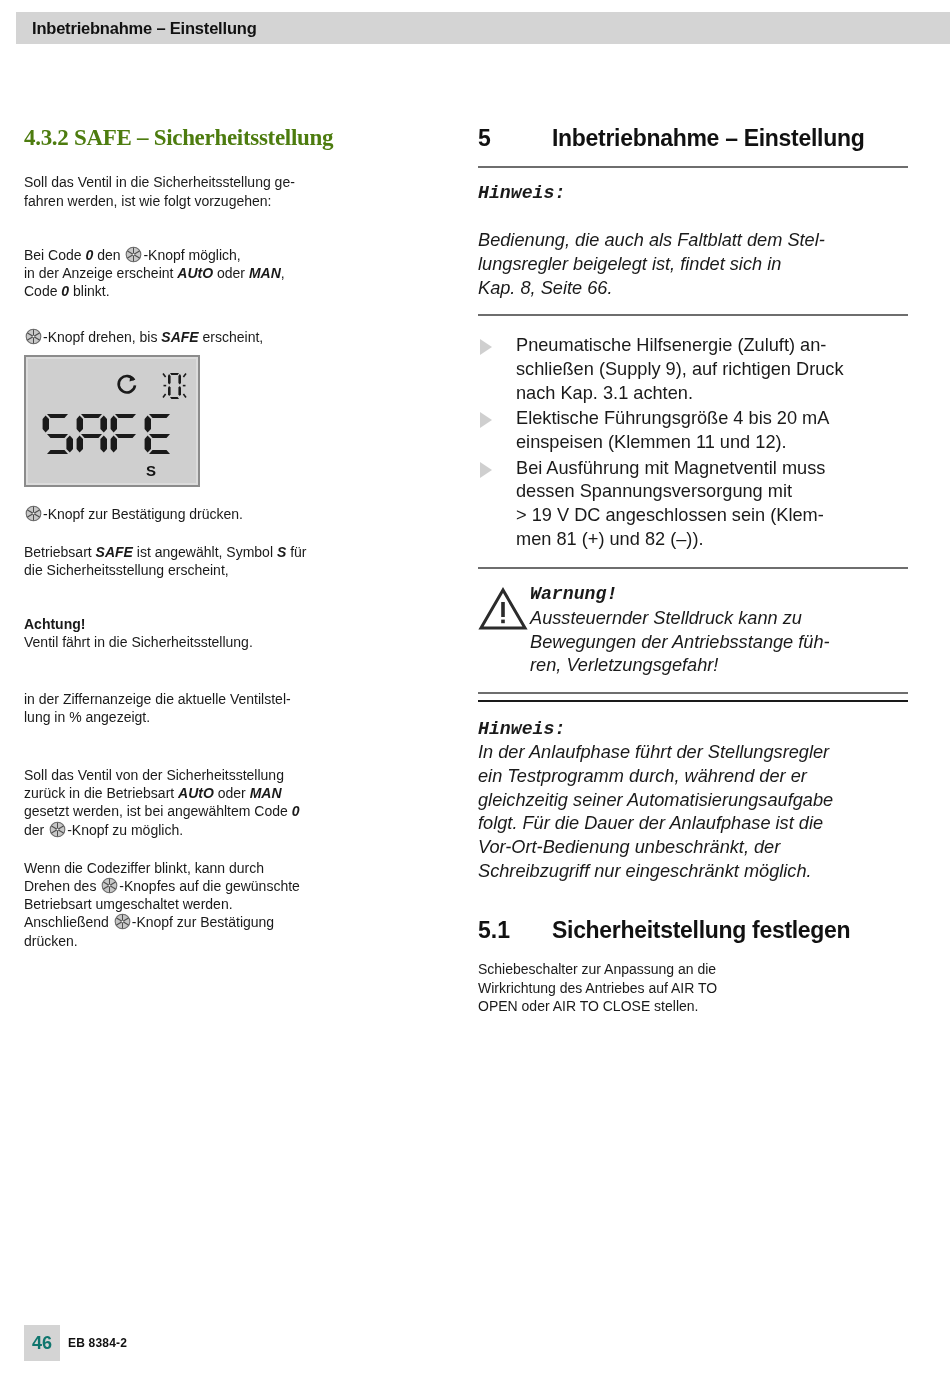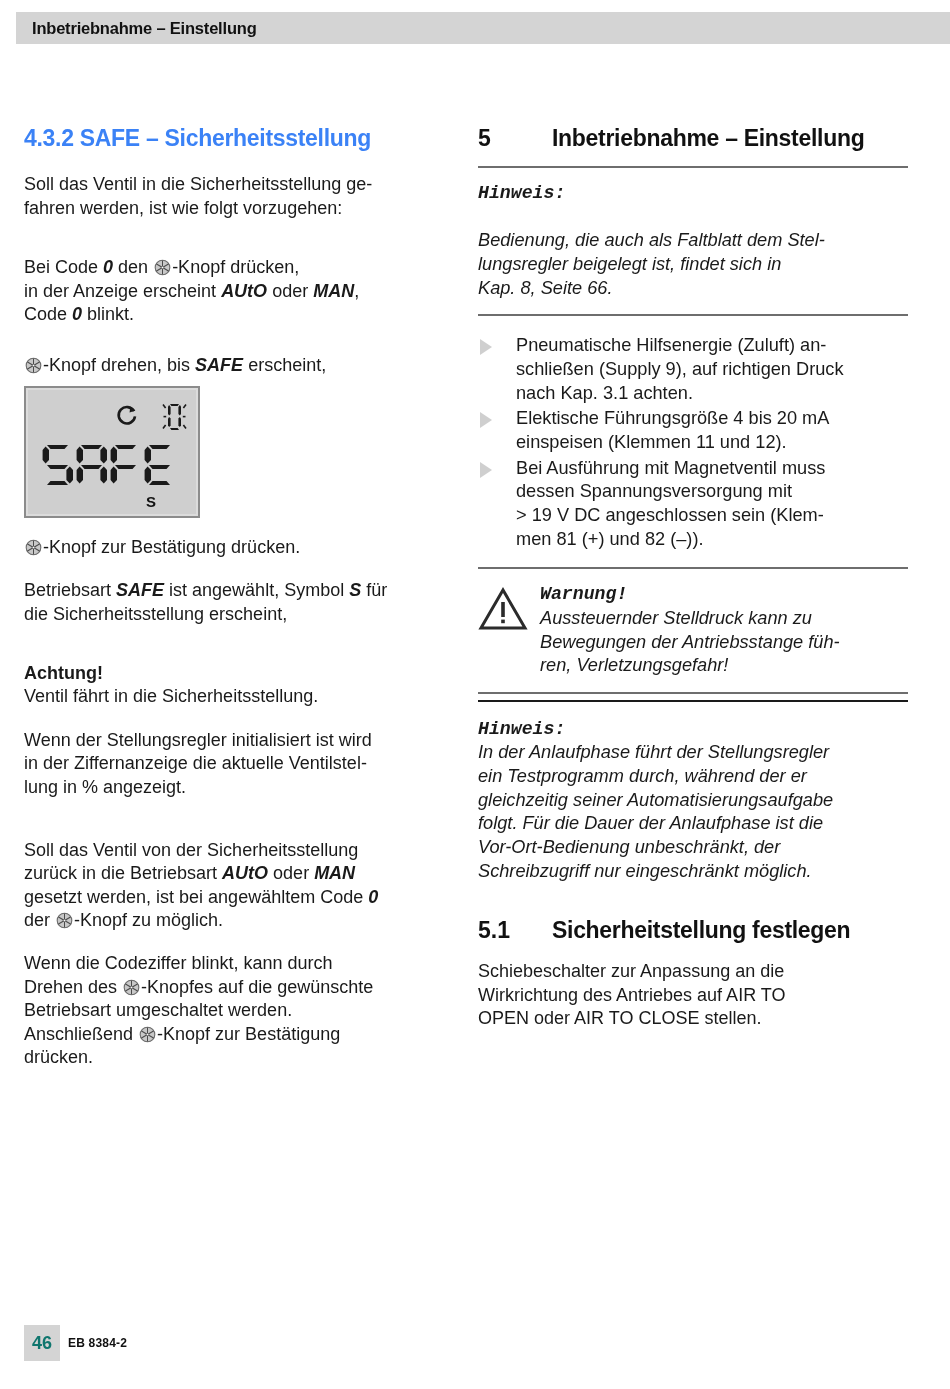--- a/index.html
+++ b/index.html
@@ -50,21 +50,22 @@
   .col-left  { left: 8px;   width: 418px; }
   .col-right { left: 462px; width: 430px; }
 
   
   h2.chapter-head {
     margin: 0 0 22px 0;
     font-size: 23px;
     font-weight: bold;
     letter-spacing: -0.3px;
     line-height: 1.15;
-    color: #3b82f6;
+    color: #4d7c0f;
+    font-family: Liberation Serif, serif;
   }
   .sec-head-row {
     display: flex;
     align-items: baseline;
     margin: 0 0 14px 0;
   }
   .sec-head-row .sec-num {
     font-size: 23px;
     font-weight: bold;
     width: 74px;
@@ -73,21 +74,21 @@
   }
   .sec-head-row .sec-title {
     font-size: 23px;
     font-weight: bold;
     letter-spacing: -0.3px;
     color: #111;
   }
 
   p.body {
     margin: 0 0 20px 0;
-    font-size: 18px;
+    font-size: 14px;
     line-height: 1.30;
     color: #1a1a1a;
   }
   p.body.tight { margin-bottom: 8px; }
   p.body.nogap { margin-bottom: 0; }
 
   .b { font-weight: bold; }
   .bi { font-weight: bold; font-style: italic; }
 
   
@@ -117,21 +118,20 @@
   .note-text {
     font-size: 18.2px;
     font-style: italic;
     line-height: 1.30;
     margin: 0;
   }
 
   .warn-block {
     display: flex;
     align-items: flex-start;
-    gap: 10px;
     margin: 0;
   }
   .warn-icon { flex: 0 0 52px; padding-top: 4px; }
   .warn-body { flex: 1 1 auto; }
 
   
   ul.tri-list {
     list-style: none;
     margin: 0 0 0 0;
     padding: 0;
@@ -255,21 +255,21 @@
       <span>Bei Code </span><span class="bi">0</span><span> den </span><span class="knob">
         <svg viewBox="0 0 20 20" width="17" height="17" aria-hidden="true">
           <circle cx="10" cy="10" r="8.6" fill="#c9c9c9" stroke="#6b6b6b" stroke-width="1.3"></circle>
           <g stroke="#4a4a4a" stroke-width="1.25">
             <line x1="10" y1="1.8" x2="10" y2="18.2"></line>
             <line x1="2.9" y1="5.9" x2="17.1" y2="14.1"></line>
             <line x1="2.9" y1="14.1" x2="17.1" y2="5.9"></line>
           </g>
           <circle cx="10" cy="10" r="1.5" fill="#fff" stroke="#4a4a4a" stroke-width="0.9"></circle>
         </svg>
-      </span><span>-Knopf drücken,</span><br>
+      </span><span>-Knopf möglich,</span><br>
       <span>in der Anzeige erscheint </span><span class="bi">AUtO</span><span> oder </span><span class="bi">MAN</span><span>,</span><br>
       <span>Code </span><span class="bi">0</span><span> blinkt.</span>
     </p>
 
     <p class="body tight" style="margin-top:28px;">
       <span class="knob">
         <svg viewBox="0 0 20 20" width="17" height="17" aria-hidden="true">
           <circle cx="10" cy="10" r="8.6" fill="#c9c9c9" stroke="#6b6b6b" stroke-width="1.3"></circle>
           <g stroke="#4a4a4a" stroke-width="1.25">
             <line x1="10" y1="1.8" x2="10" y2="18.2"></line>
@@ -365,21 +365,21 @@
       <span>Betriebsart </span><span class="bi">SAFE</span><span> ist angewählt, Symbol </span><span class="bi">S</span><span> für</span><br>
       <span>die Sicherheitsstellung erscheint,</span>
     </p>
 
     <div style="margin-top:36px;margin-bottom:20px;">
       <p class="body nogap b">Achtung!</p>
       <p class="body nogap">Ventil fährt in die Sicherheitsstellung.</p>
     </div>
 
     <p class="body">
-      <span>Wenn der Stellungsregler initialisiert ist wird</span><br>
+      <br>
       <span>in der Ziffernanzeige die aktuelle Ventilstel-</span><br>
       <span>lung in % angezeigt.</span>
     </p>
 
     <p class="body" style="margin-top:40px;">
       <span>Soll das Ventil von der Sicherheitsstellung</span><br>
       <span>zurück in die Betriebsart </span><span class="bi">AUtO</span><span> oder </span><span class="bi">MAN</span><br>
       <span>gesetzt werden, ist bei angewähltem Code </span><span class="bi">0</span><br>
       <span>der </span><span class="knob">
         <svg viewBox="0 0 20 20" width="17" height="17" aria-hidden="true">

